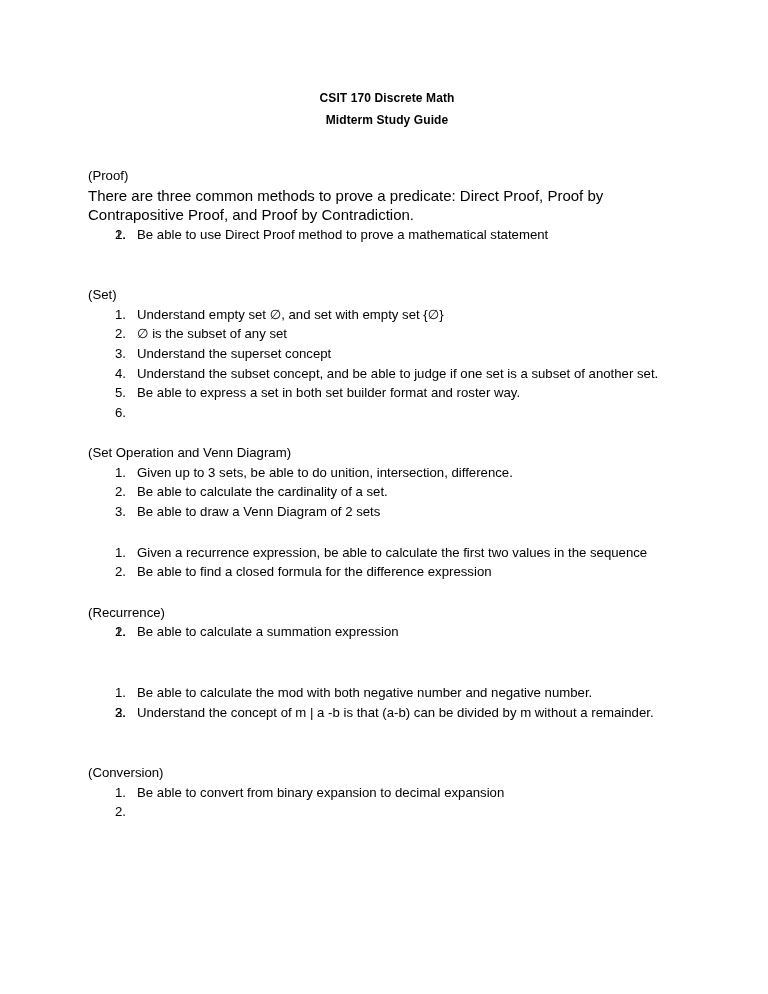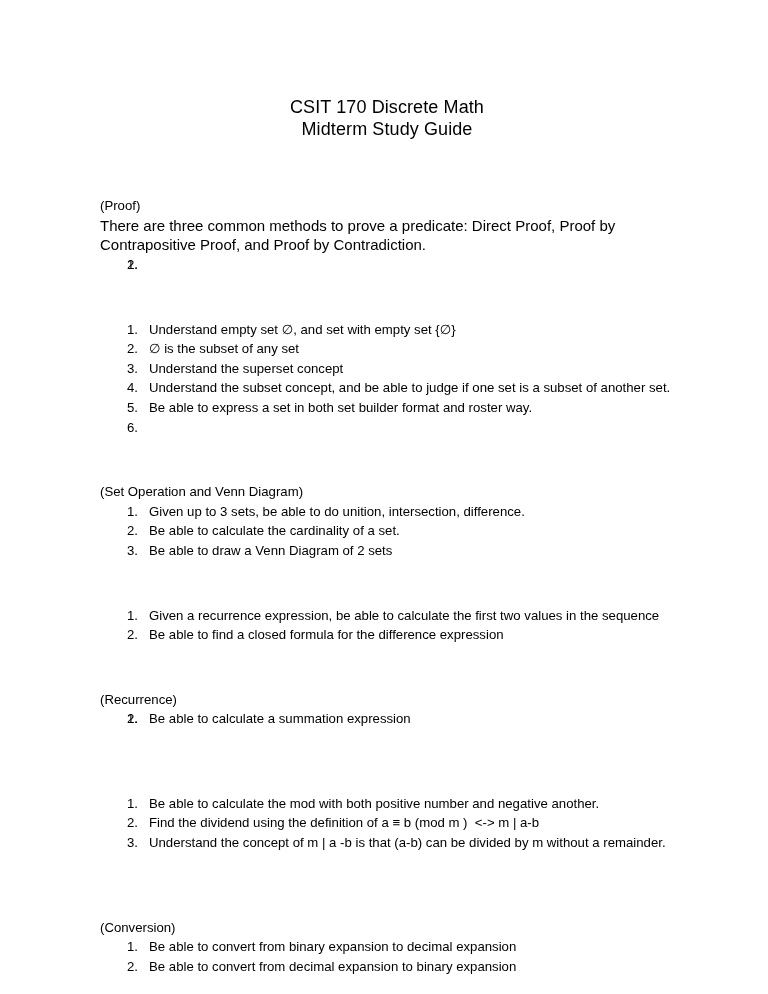--- a/index.html
+++ b/index.html
@@ -21,30 +21,30 @@
     box-sizing: border-box;
   }
   .doc-body {
     position: absolute;
     left: 88px;
     top: 88px;
     width: 598px;
   }
   .doc-title {
     text-align: center;
-    font-weight: normal;
-    font-size: 18px;
+    font-weight: bold;
+    font-size: 12px;
     line-height: 21.5px;
     letter-spacing: 0.1px;
-    margin: 9px;
+    margin: 0;
   }
   .title-line { display: block; }
 
   .section {
-    margin: 12px;
+    margin: 0;
   }
   
   .gap-1 { height: 21px; }
   .gap-2 { height: 41px; }
   .gap-title { height: 35px; }
 
   .section-header {
     font-size: 13.2px;
     line-height: 19.5px;
     margin: 0;
@@ -91,25 +91,26 @@
       <span class="title-line">Midterm Study Guide</span>
     </h1>
 
     <div id="sections-root">
         <div class="gap-title"></div>
         <div class="section">
           <div class="section-header">(Proof)</div>
           <div class="para">There are three common methods to prove a predicate: Direct Proof, Proof by Contrapositive Proof, and Proof by Contradiction.</div>
           <ol class="items">
             <li><span class="marker">1.</span></li>
-            <li><span class="marker">2.</span></li>
+            <li><span class="marker">2.</span><span>Be able to use Direct Proof method to prove a mathematical statement</span></li>
           </ol>
         </div>
         <div class="gap-2"></div>
         <div class="section">
+          <div class="section-header">(Set)</div>
           <ol class="items">
             <li><span class="marker">1.</span><span>Understand empty set ∅, and set with empty set {∅}</span></li>
             <li><span class="marker">2.</span><span>∅ is the subset of any set</span></li>
             <li><span class="marker">3.</span><span>Understand the superset concept</span></li>
             <li><span class="marker">4.</span><span>Understand the subset concept, and be able to judge if one set is a subset of another set.</span></li>
             <li><span class="marker">5.</span><span>Be able to express a set in both set builder format and roster way.</span></li>
             <li class="empty-item"><span class="marker">6.</span><span></span></li>
           </ol>
         </div>
         <div class="gap-1"></div>
@@ -132,29 +133,29 @@
         <div class="section">
           <div class="section-header">(Recurrence)</div>
           <ol class="items">
             <li><span class="marker">1.</span></li>
             <li><span class="marker">2.</span><span>Be able to calculate a summation expression</span></li>
           </ol>
         </div>
         <div class="gap-2"></div>
         <div class="section">
           <ol class="items">
-            <li><span class="marker">1.</span><span>Be able to calculate the mod with both positive number and negative another.</span></li>
-            <li><span class="marker">2.</span><span>Find the dividend using the definition of a ≡ b (mod m )  &lt;-&gt; m | a-b</span></li>
+            <li><span class="marker">1.</span><span>Be able to calculate the mod with both negative number and negative number.</span></li>
+            <li><span class="marker">2.</span></li>
             <li><span class="marker">3.</span><span>Understand the concept of m | a -b is that (a-b) can be divided by m without a remainder.</span></li>
           </ol>
         </div>
         <div class="gap-2"></div>
         <div class="section">
           <div class="section-header">(Conversion)</div>
           <ol class="items">
             <li><span class="marker">1.</span><span>Be able to convert from binary expansion to decimal expansion</span></li>
-            <li><span class="marker">2.</span><span>Be able to convert from decimal expansion to binary expansion</span></li>
+            <li><span class="marker">2.</span></li>
           </ol>
         </div>
       </div>
 
   </div>
 </div>
 
 </body></html>

